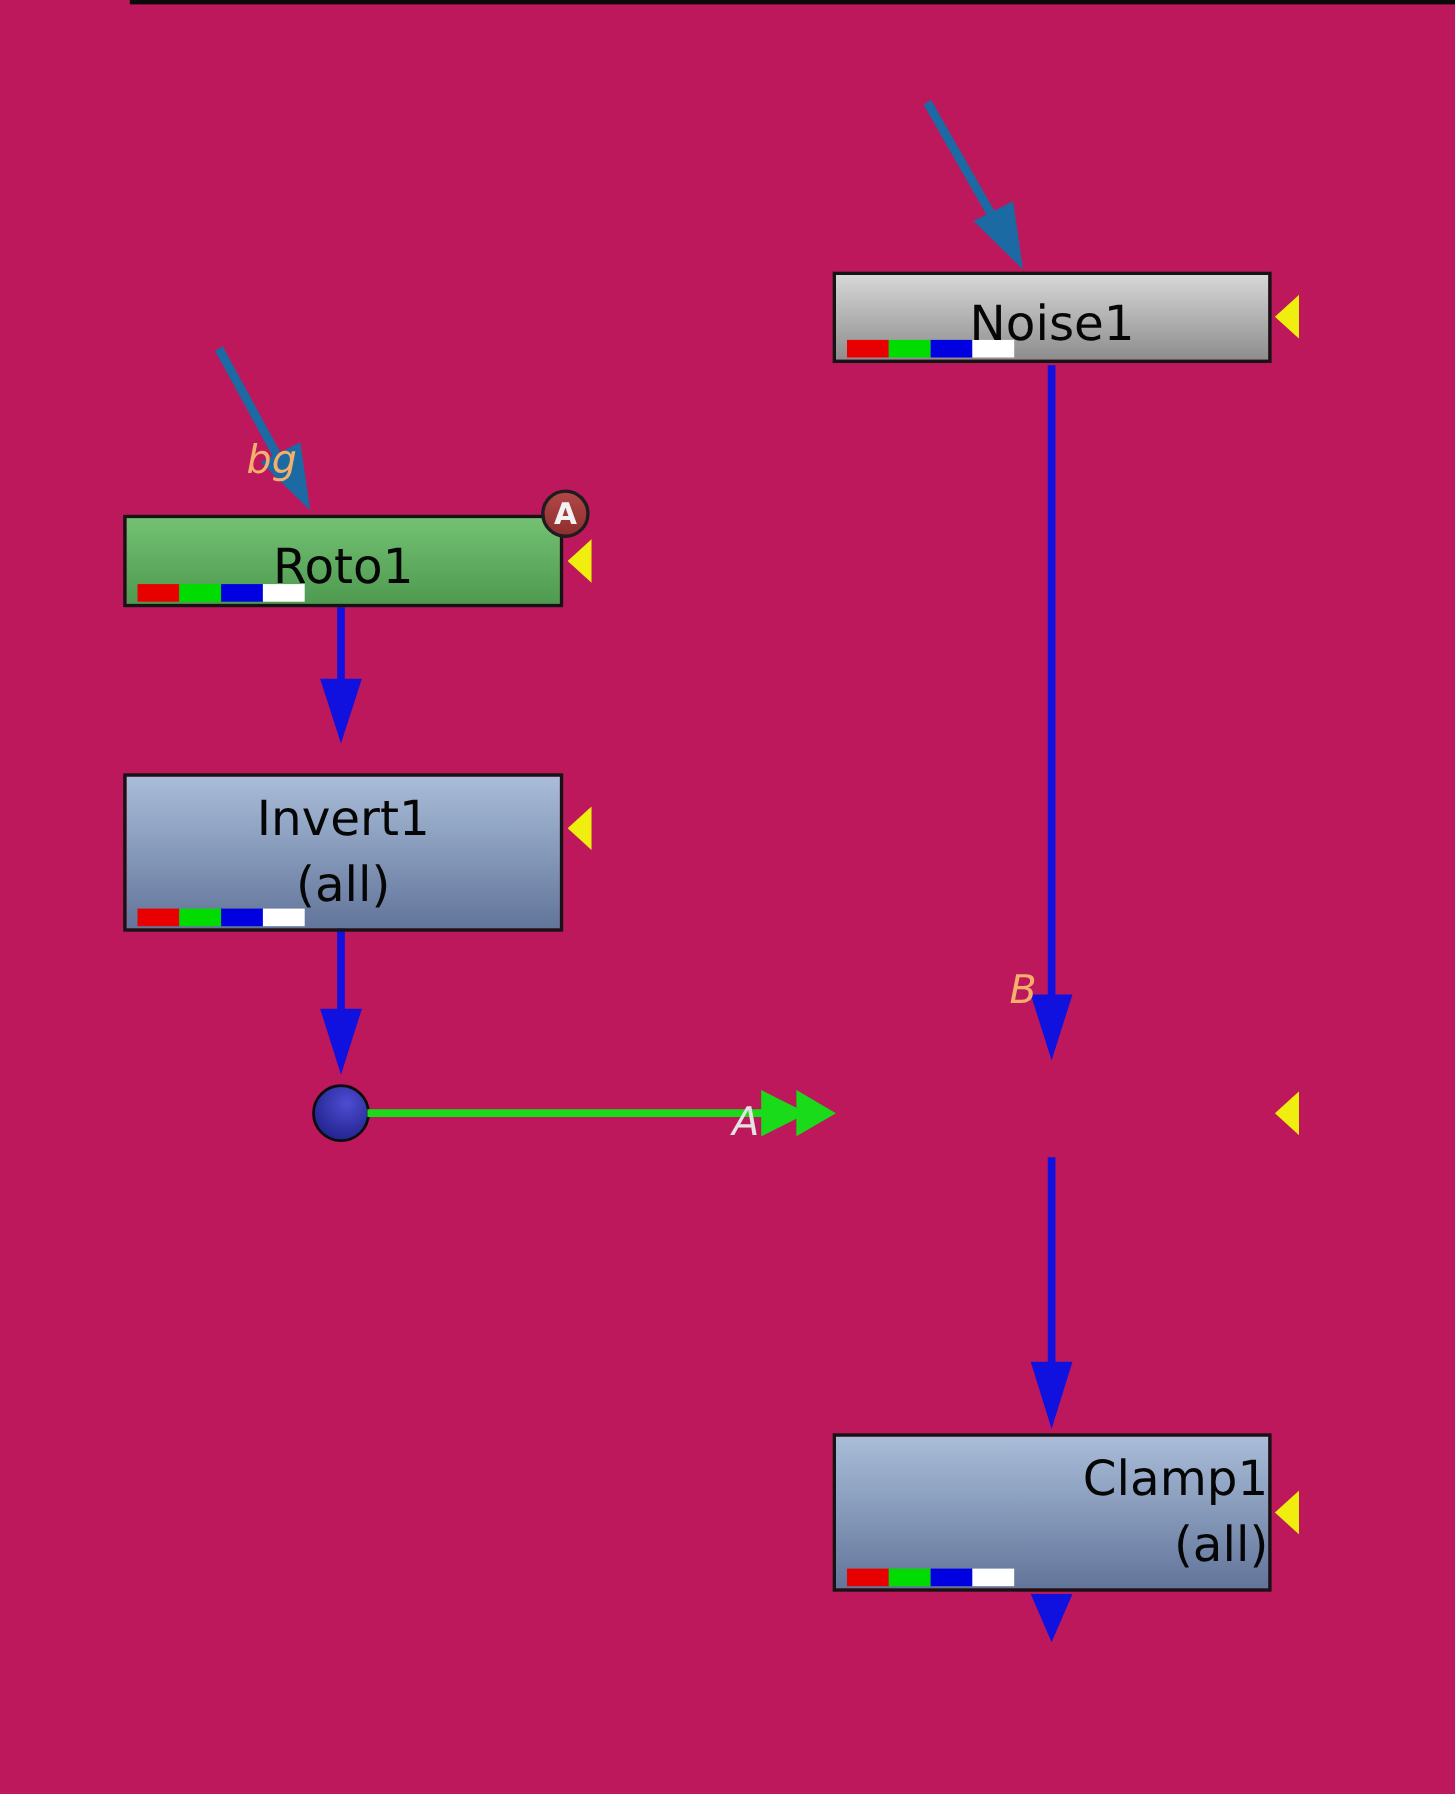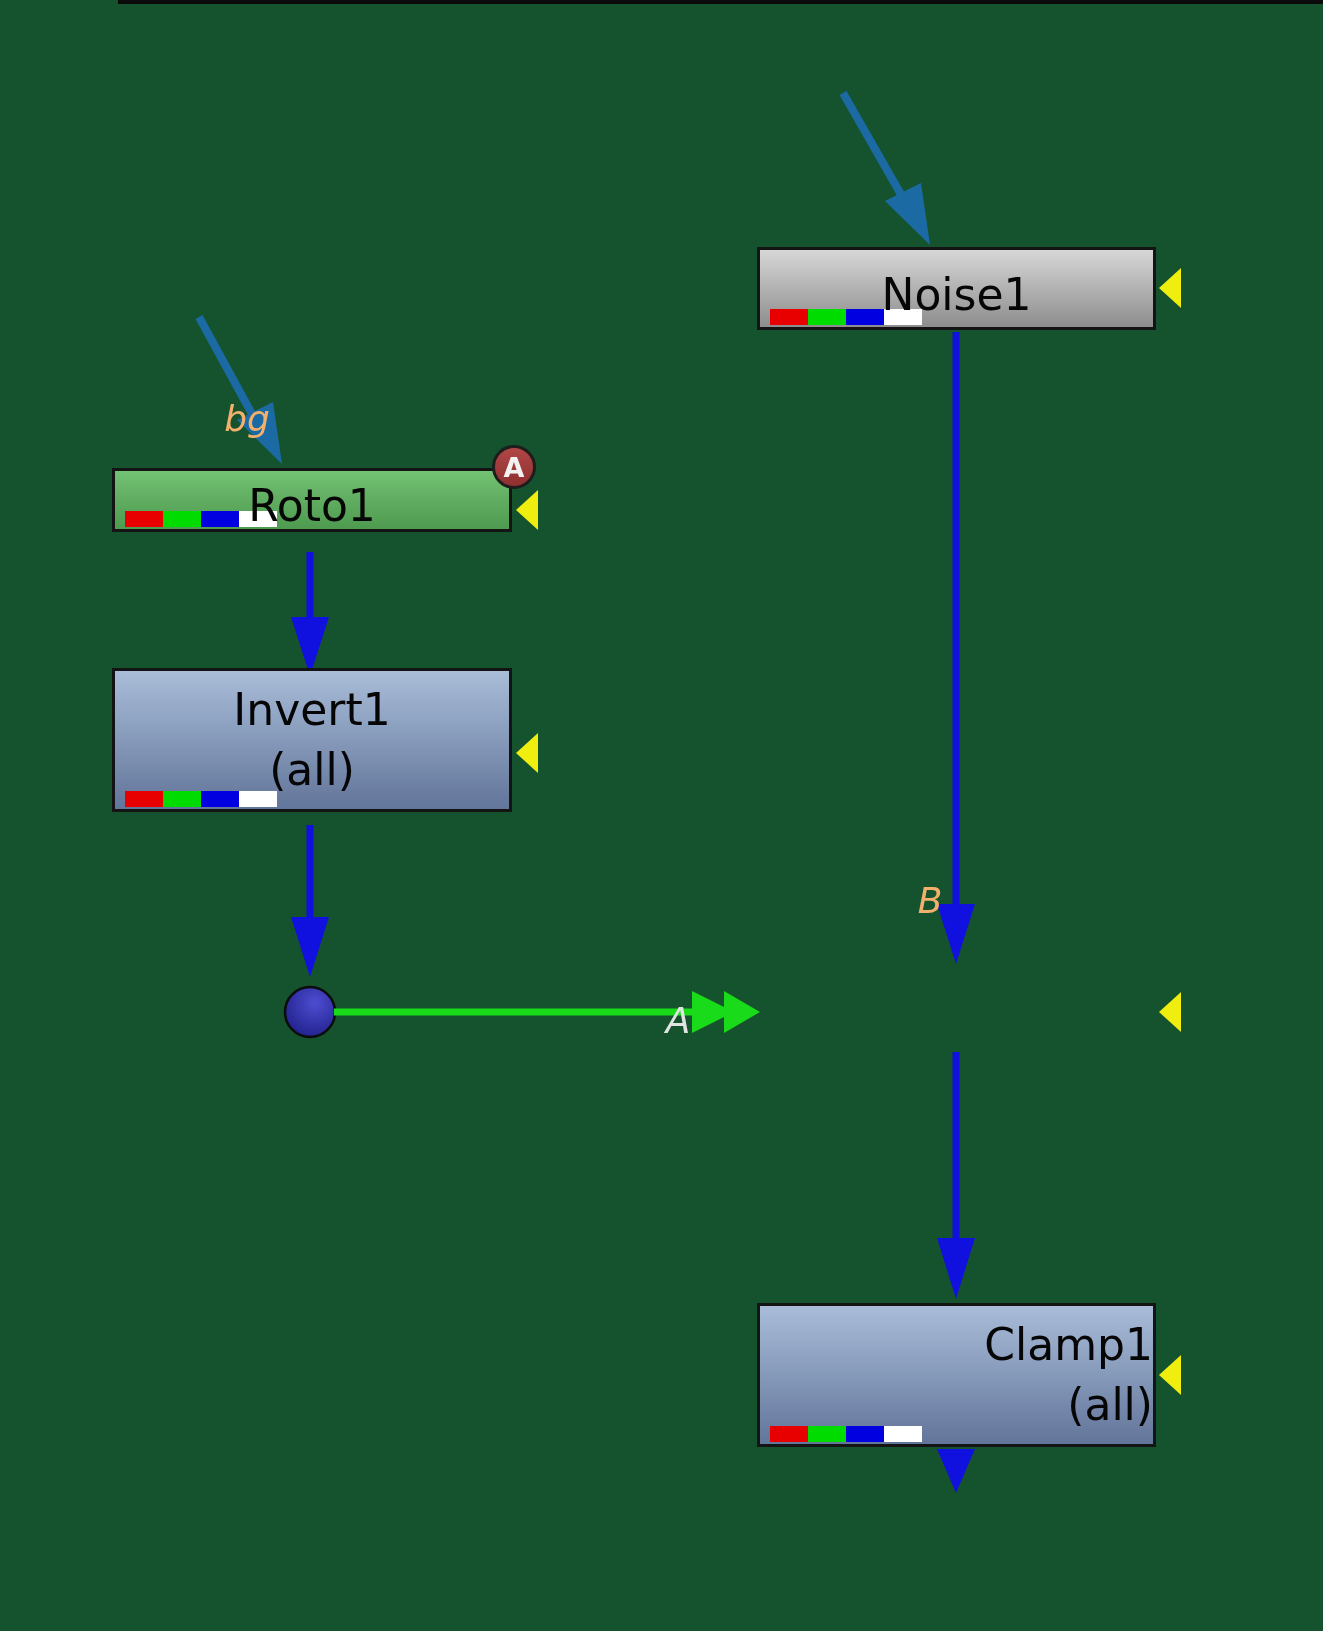--- a/index.html
+++ b/index.html
@@ -29,21 +29,21 @@
     color:#f2f2f2;font-size:27px;font-weight:bold;
   }
   .conlabel{
     position:absolute;transform:translate(-50%,-50%);z-index:5;
     font-size:36px;line-height:1;font-style:italic;
   }
 </style>
 </head>
 <body>
 
-<div id="canvas" style="background: #14532d;">
+<div id="canvas" style="background: #be185d;">
 
   <div id="topstrip" style="background: rgb(10, 10, 10);"></div>
 
   <svg id="wires">
     <defs>
       <radialGradient id="dotg" cx="60%" cy="32%" r="80%">
         <stop offset="0%" stop-color="#4d4dd2"></stop>
         <stop offset="100%" stop-color="#1c1c84"></stop>
       </radialGradient>
     </defs>
@@ -91,31 +91,31 @@
   <div class="node one-line" style="left: 757px; top: 247px; width: 399px; height: 83px; background: linear-gradient(rgb(215, 215, 215), rgb(141, 141, 141));">
     <div class="chips">
       <span class="chip" style="background: rgb(232, 0, 0);"></span>
       <span class="chip" style="background: rgb(0, 220, 0);"></span>
       <span class="chip" style="background: rgb(0, 0, 224);"></span>
       <span class="chip" style="background: rgb(255, 255, 255);"></span>
     </div>
     <div class="nlabel">Noise1</div>
   </div>
 
-  <div class="node one-line" style="left: 112px; top: 468px; width: 400px; height: 64px; background: linear-gradient(rgb(115, 193, 115), rgb(78, 154, 80));">
+  <div class="node one-line" style="left: 112px; top: 468px; width: 400px; height: 84px; background: linear-gradient(rgb(115, 193, 115), rgb(78, 154, 80));">
     <div class="chips">
       <span class="chip" style="background: rgb(232, 0, 0);"></span>
       <span class="chip" style="background: rgb(0, 220, 0);"></span>
       <span class="chip" style="background: rgb(0, 0, 224);"></span>
       <span class="chip" style="background: rgb(255, 255, 255);"></span>
     </div>
     <div class="nlabel">Roto1</div>
   </div>
 
-  <div class="node" style="left: 112px; top: 668px; width: 400px; height: 144px; background: linear-gradient(rgb(169, 189, 217), rgb(98, 117, 154));">
+  <div class="node" style="left: 112px; top: 703px; width: 400px; height: 144px; background: linear-gradient(rgb(169, 189, 217), rgb(98, 117, 154));">
     <div class="chips">
       <span class="chip" style="background: rgb(232, 0, 0);"></span>
       <span class="chip" style="background: rgb(0, 220, 0);"></span>
       <span class="chip" style="background: rgb(0, 0, 224);"></span>
       <span class="chip" style="background: rgb(255, 255, 255);"></span>
     </div>
     <div class="nlabel">Invert1</div>
     <div class="nsub">(all)</div>
   </div>
 

